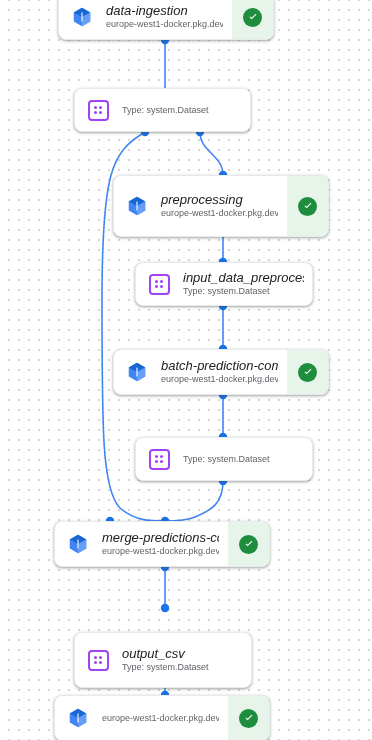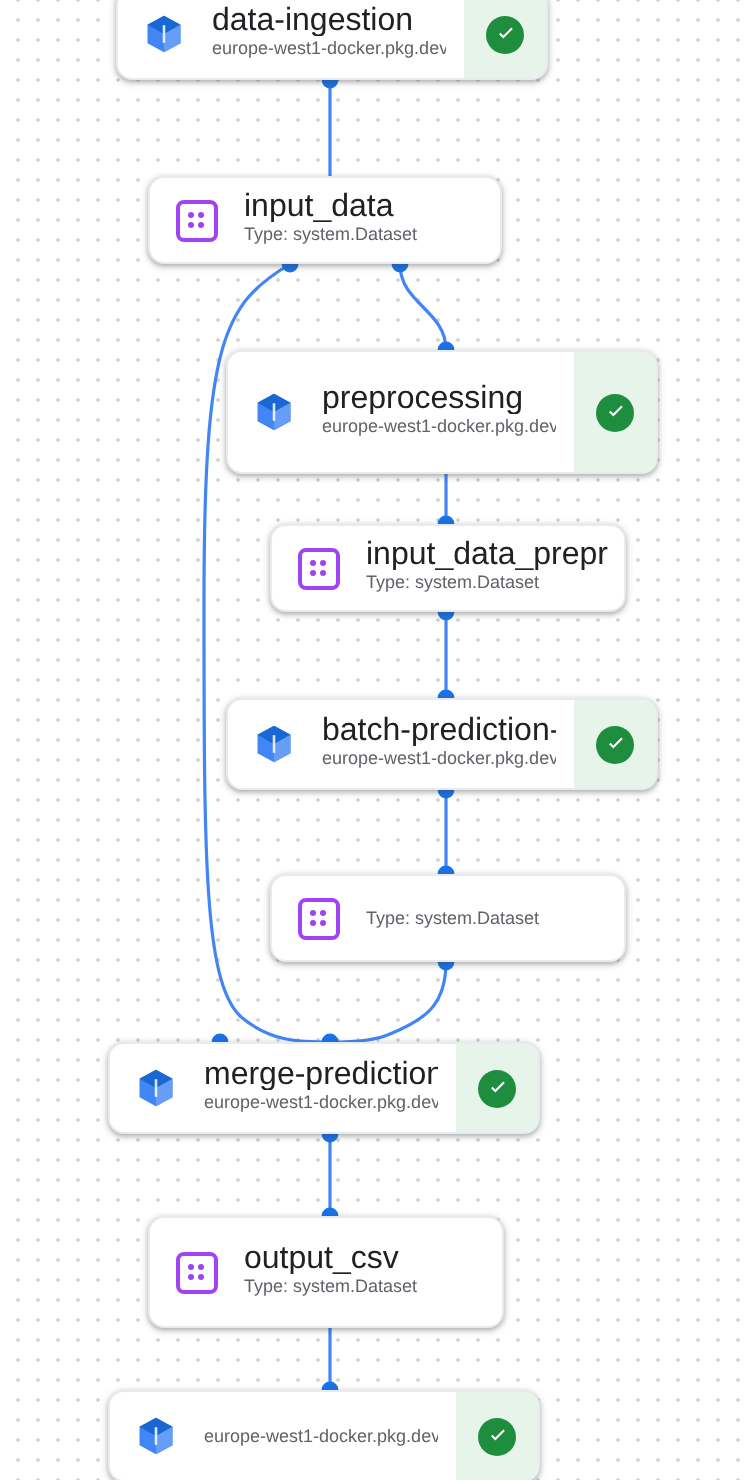--- a/index.html
+++ b/index.html
@@ -75,26 +75,27 @@
 
   .node-text {
     min-width: 0;
     flex: 1 1 auto;
     display: flex;
     flex-direction: column;
     justify-content: center;
   }
 
   .node-title {
-    font-size: 16px;
+    font-size: 13px;
     color: #202124;
     line-height: 15px;
     white-space: nowrap;
     overflow: hidden;
     text-overflow: clip;
+    font-style: italic;
   }
 
   .node-sub {
     font-size: 9px;
     color: #5f6368;
     line-height: 13px;
     white-space: nowrap;
     overflow: hidden;
     text-overflow: clip;
   }
@@ -140,21 +141,21 @@
   }
 
   
   .n-data-ingestion      { left: 58px;  top: -6px;  width: 216px; height: 46px; }
   .n-input-data          { left: 74px;  top: 88px;  width: 177px; height: 44px; }
   .n-preprocessing       { left: 113px; top: 175px; width: 216px; height: 62px; }
   .n-input-prep          { left: 135px; top: 262px; width: 178px; height: 44px; }
   .n-batch-pred          { left: 113px; top: 349px; width: 216px; height: 46px; }
   .n-output-gcs          { left: 135px; top: 437px; width: 178px; height: 44px; }
   .n-merge               { left: 54px;  top: 521px; width: 216px; height: 46px; }
-  .n-output-csv          { left: 74px;  top: 608px; width: 178px; height: 56px; }
+  .n-output-csv          { left: 74px;  top: 632px; width: 178px; height: 56px; }
   .n-write-bq            { left: 54px;  top: 695px; width: 216px; height: 46px; }
 </style>
 </head>
 <body>
 
 <div id="canvas">
 
   <svg id="edges" viewBox="0 0 372 740">
 
     <path class="edge-path" d="M165,40 L165,88"></path>
@@ -222,21 +223,20 @@
     <div class="node-main">
       <span class="node-icon">
         <span class="ds-icon">
             <i></i>
             <i></i>
             <i></i>
             <i></i>
           </span>
       </span>
       <span class="node-text">
-        <span class="node-title">input_data</span>
         <span class="node-sub">Type: system.Dataset</span>
       </span>
     </div>
   </div>
 
   <div class="node n-preprocessing">
     <div class="node-main">
       <span class="node-icon">
         <svg width="22" height="22" viewBox="0 0 24 24" aria-hidden="true">
           <path fill="#4285f4" d="M12 2 3 7v10l9 5 9-5V7z"></path>

